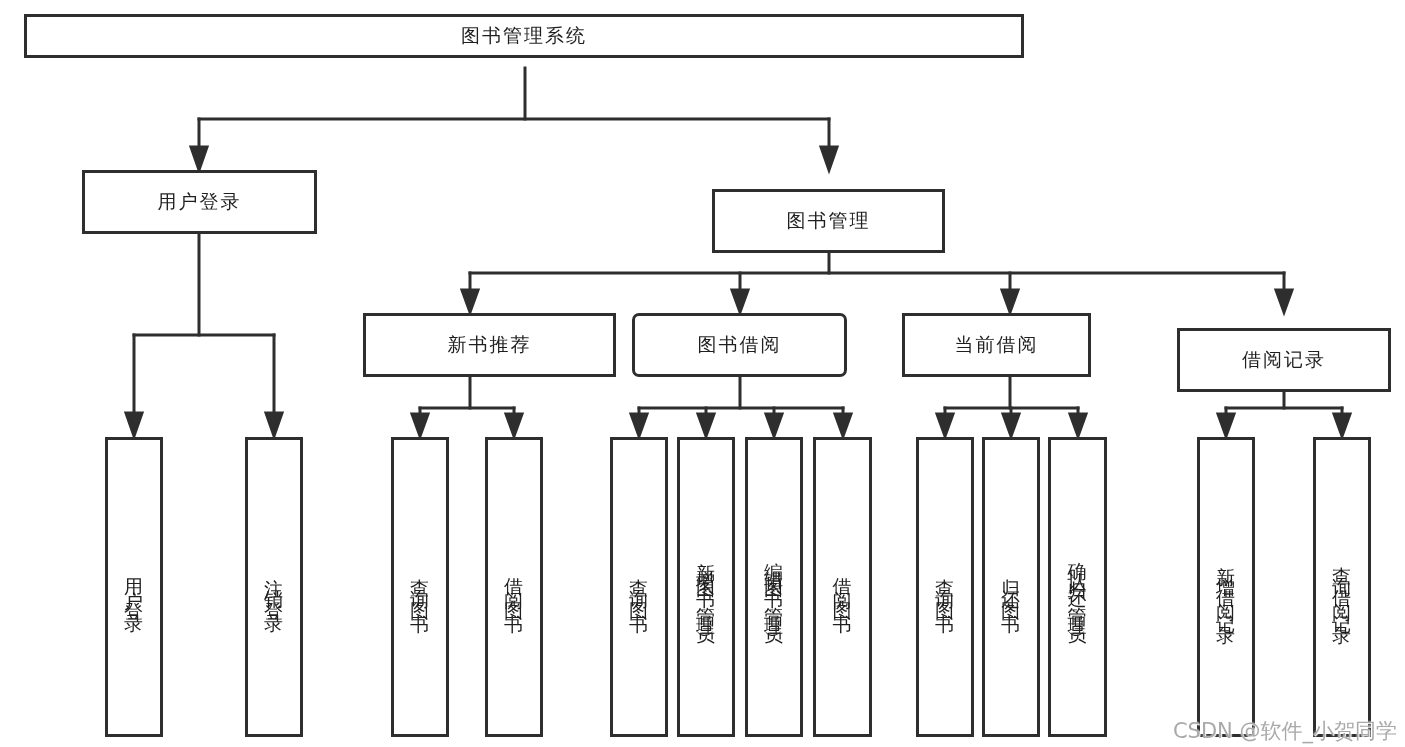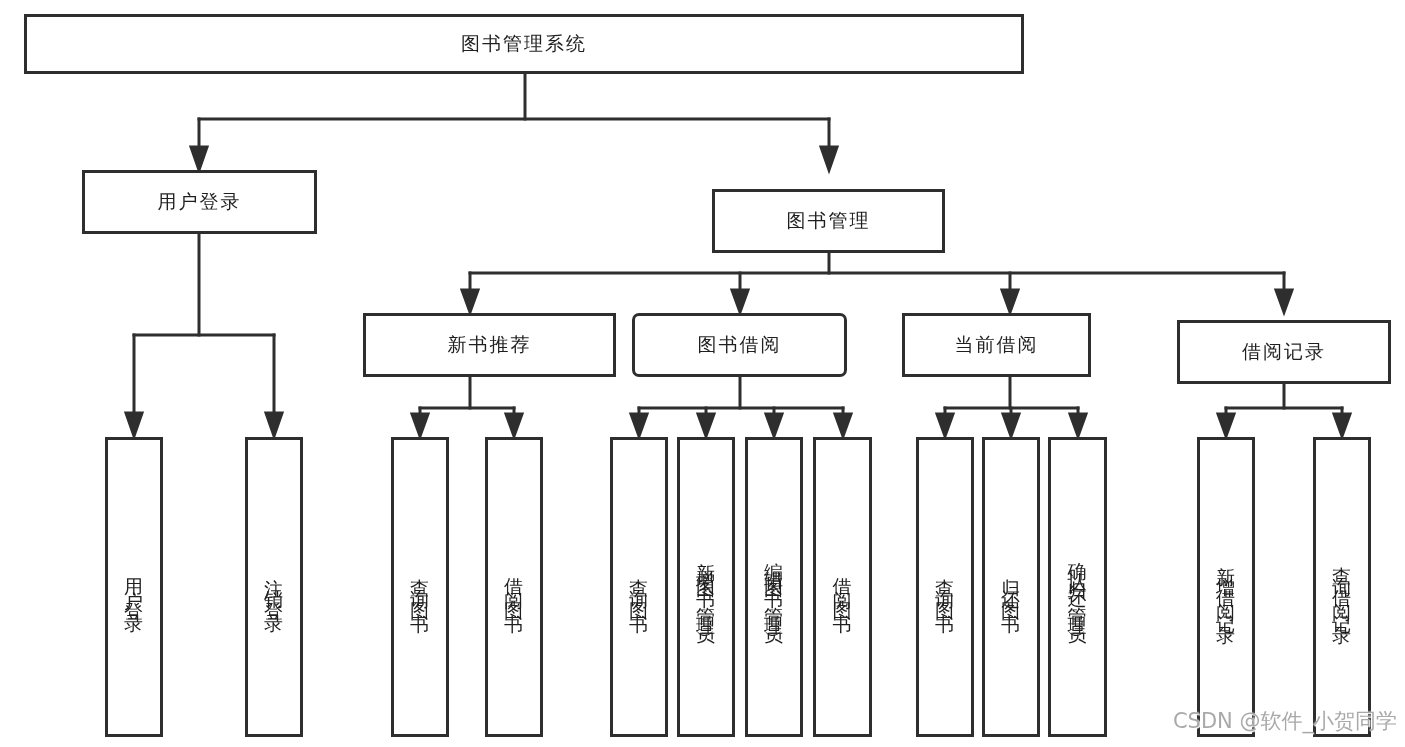--- a/index.html
+++ b/index.html
@@ -53,21 +53,21 @@
     font-size: 19px;
     letter-spacing: 12px;
     line-height: 1;
     white-space: nowrap;
   }
   .vbox .label.long { letter-spacing: 9px; }
 
   .watermark {
     position: absolute;
     right: 8px;
-    bottom: 12px;
+    bottom: 2px;
     font-size: 21px;
     color: #a9a9a9;
     text-shadow: 0 0 2px #ffffff, 1px 1px 1px #ffffff;
     z-index: 3;
     white-space: nowrap;
     margin-left: 24px;
   }
 </style>
 </head>
 <body>
@@ -131,41 +131,41 @@
 
       <line x1="1284" y1="377" x2="1284" y2="408"></line>
       <line x1="1226" y1="408" x2="1342" y2="408"></line>
       <line x1="1226" y1="408" x2="1226" y2="416"></line>
       <polygon points="1218,414 1234,414 1226,436"></polygon>
       <line x1="1342" y1="408" x2="1342" y2="416"></line>
       <polygon points="1334,414 1350,414 1342,436"></polygon>
     </g>
   </svg>
 
-  <div class="node hbox" style="left:24px; top:14px; width:1000px; height:60px;">
+  <div class="node hbox" style="left:24px; top:14px; width:1000px; height:44px;">
     <span class="label">图书管理系统</span>
   </div>
 
   <div class="node hbox" style="left:82px; top:170px; width:235px;">
     <span class="label">用户登录</span>
   </div>
   <div class="node hbox" style="left:712px; top:170px; width:233px;margin-top:19px;">
     <span class="label">图书管理</span>
   </div>
 
   <div class="node hbox" style="left:363px; top:313px; width:253px;">
     <span class="label">新书推荐</span>
   </div>
   <div class="node hbox" style="left:632px; top:313px; width:215px;border-radius:7px;">
     <span class="label">图书借阅</span>
   </div>
   <div class="node hbox" style="left:902px; top:313px; width:189px;">
     <span class="label">当前借阅</span>
   </div>
-  <div class="node hbox" style="left:1177px; top:320px; width:214px;">
+  <div class="node hbox" style="left:1177px; top:328px; width:214px;">
     <span class="label">借阅记录</span>
   </div>
 
   <div class="node vbox" style="left:105px;">
     <span class="label">用户登录</span>
   </div>
   <div class="node vbox" style="left:245px;">
     <span class="label">注销登录</span>
   </div>
 

